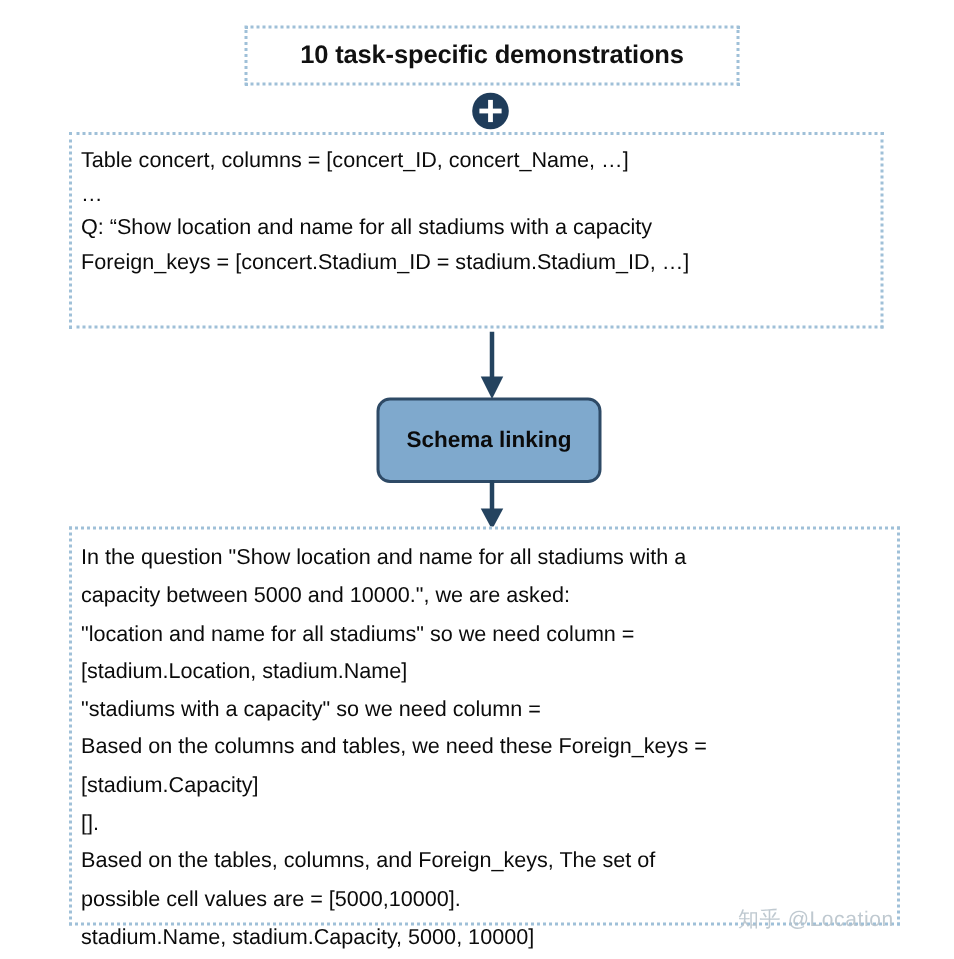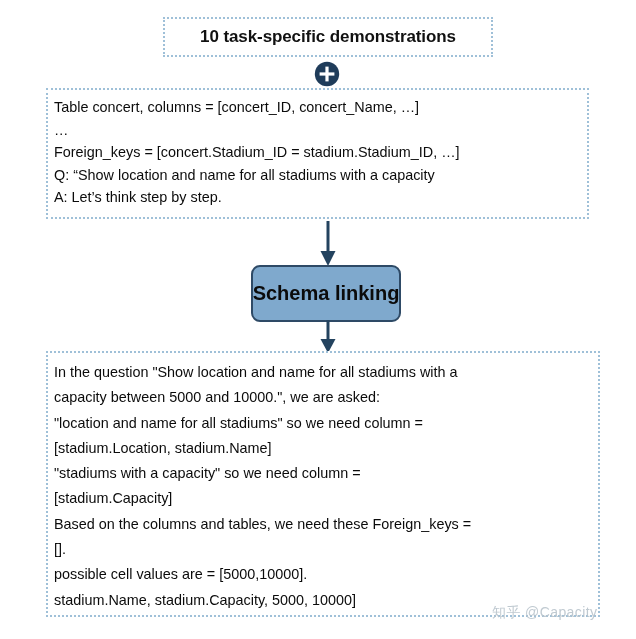--- a/index.html
+++ b/index.html
@@ -99,21 +99,21 @@
     height: 57px;
     box-sizing: border-box;
     background: #7fa9cd;
     border: 2px solid #2e4a66;
     border-radius: 9px;
     display: flex;
     align-items: center;
     justify-content: center;
   }
   .schema-label {
-    font-size: 20px;
+    font-size: 15px;
     font-weight: bold;
     color: #0b0b0b;
     white-space: nowrap;
   }
 
   
   .watermark {
     position: absolute;
     left: 492px;
     top: 604px;
@@ -138,23 +138,22 @@
     <svg width="26" height="26" viewBox="0 0 26 26" aria-hidden="true">
       <circle cx="13" cy="13" r="12.2" fill="#1f3c5a"></circle>
       <rect x="11.4" y="5.6" width="3.2" height="14.8" fill="#ffffff"></rect>
       <rect x="5.6" y="11.4" width="14.8" height="3.2" fill="#ffffff"></rect>
     </svg>
   </div>
 
   <div class="dashed-box prompt-box">
     <div class="text-line">Table concert, columns = [concert_ID, concert_Name, …]</div>
     <div class="text-line">…</div>
+    <div class="text-line">Q: “Show location and name for all stadiums with a capacity</div>
     <div class="text-line">Foreign_keys = [concert.Stadium_ID = stadium.Stadium_ID, …]</div>
-    <div class="text-line">Q: “Show location and name for all stadiums with a capacity</div>
-    <div class="text-line">A: Let’s think step by step.</div>
   </div>
 
   <div class="arrow arrow-1">
     <svg width="30" height="46" viewBox="0 0 30 46" aria-hidden="true">
       <line x1="15" y1="0" x2="15" y2="33" stroke="#24435f" stroke-width="3"></line>
       <polygon points="15,45 7.5,30 22.5,30" fill="#24435f"></polygon>
     </svg>
   </div>
 
   <div class="schema-node">
@@ -167,22 +166,23 @@
       <polygon points="15,33 7.5,19 22.5,19" fill="#24435f"></polygon>
     </svg>
   </div>
 
   <div class="dashed-box output-box">
     <div class="text-line">In the question "Show location and name for all stadiums with a</div>
     <div class="text-line">capacity between 5000 and 10000.", we are asked:</div>
     <div class="text-line">"location and name for all stadiums" so we need column =</div>
     <div class="text-line">[stadium.Location, stadium.Name]</div>
     <div class="text-line">"stadiums with a capacity" so we need column =</div>
+    <div class="text-line">Based on the columns and tables, we need these Foreign_keys =</div>
     <div class="text-line">[stadium.Capacity]</div>
-    <div class="text-line">Based on the columns and tables, we need these Foreign_keys =</div>
     <div class="text-line">[].</div>
+    <div class="text-line">Based on the tables, columns, and Foreign_keys, The set of</div>
     <div class="text-line">possible cell values are = [5000,10000].</div>
     <div class="text-line">stadium.Name, stadium.Capacity, 5000, 10000]</div>
   </div>
 
-  <div class="watermark">知乎 @Capacity</div>
+  <div class="watermark">知乎 @Location</div>
 
 </div>
 
 </body></html>

